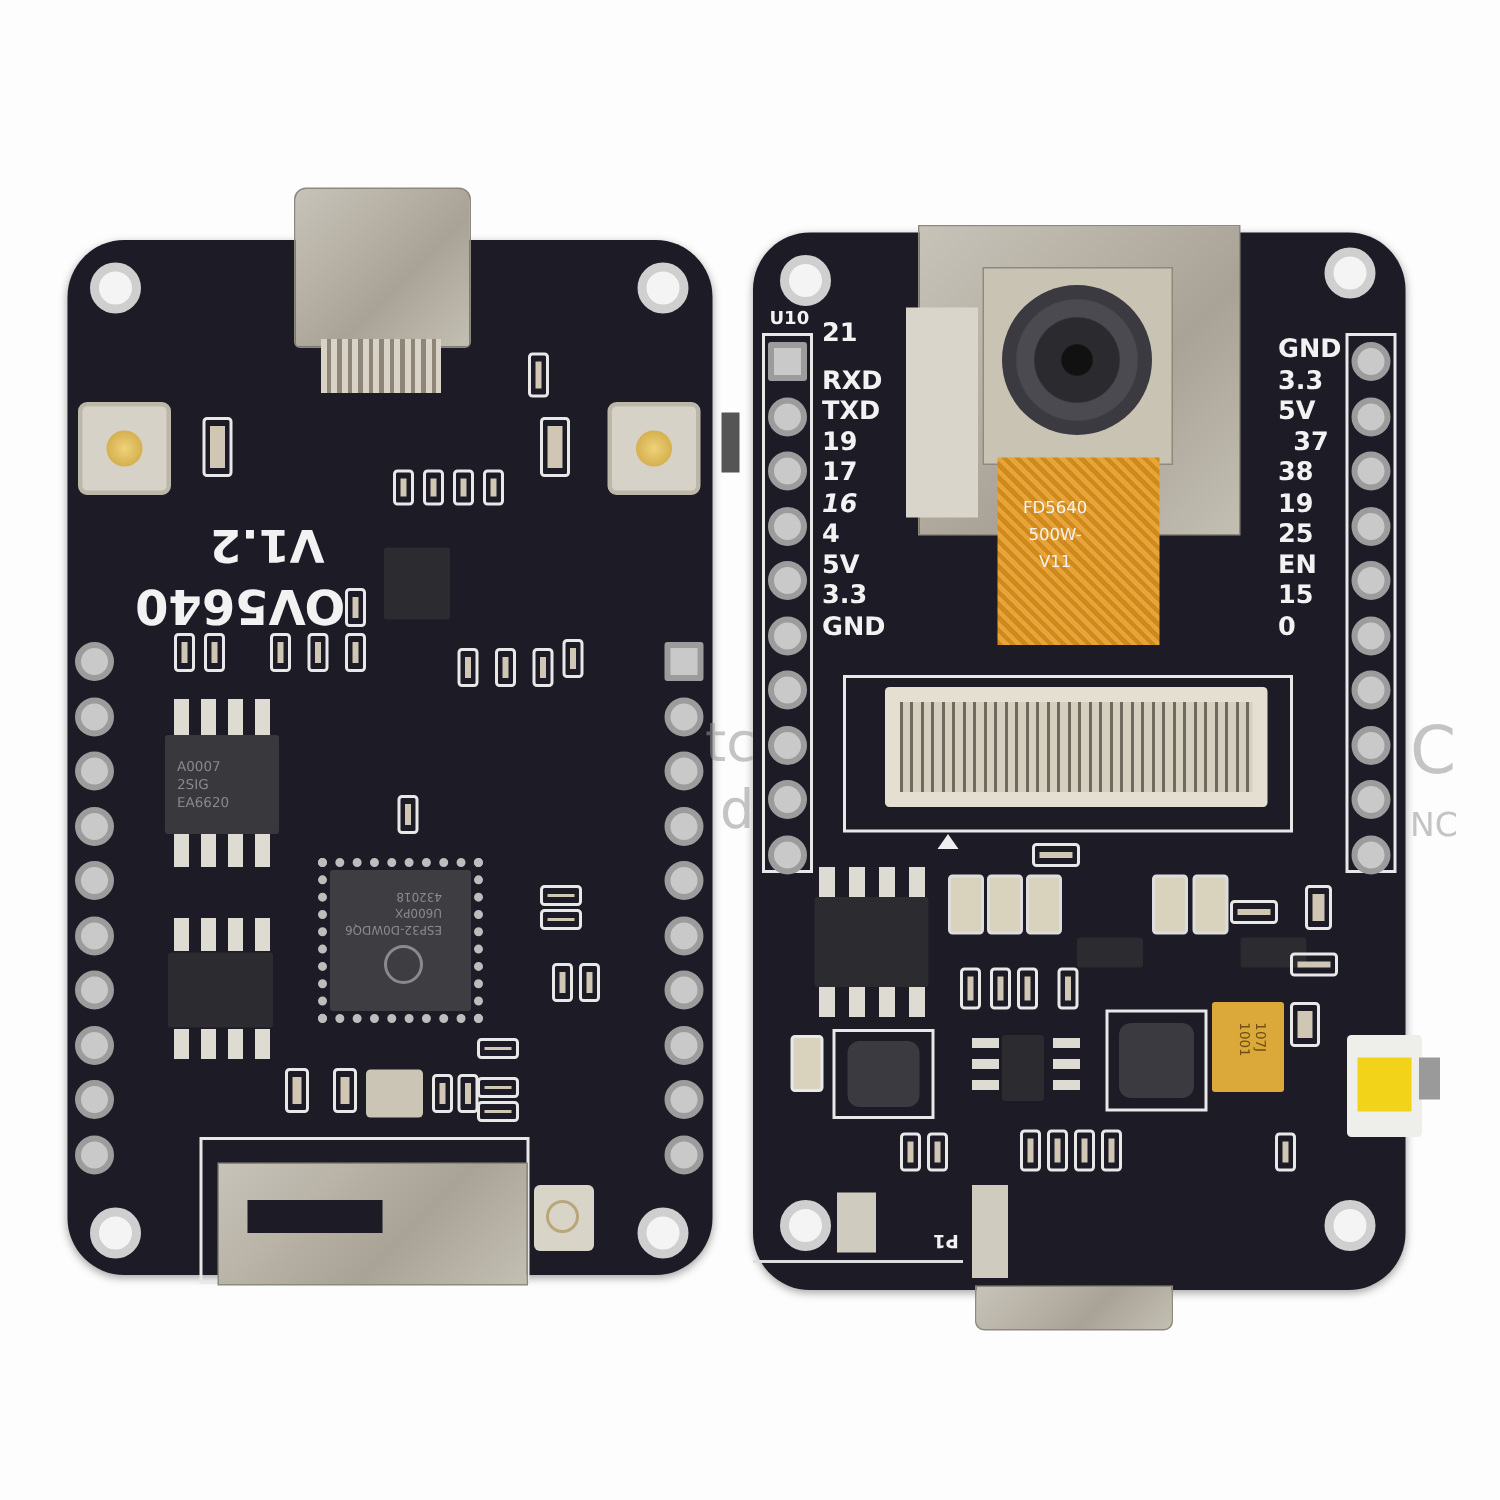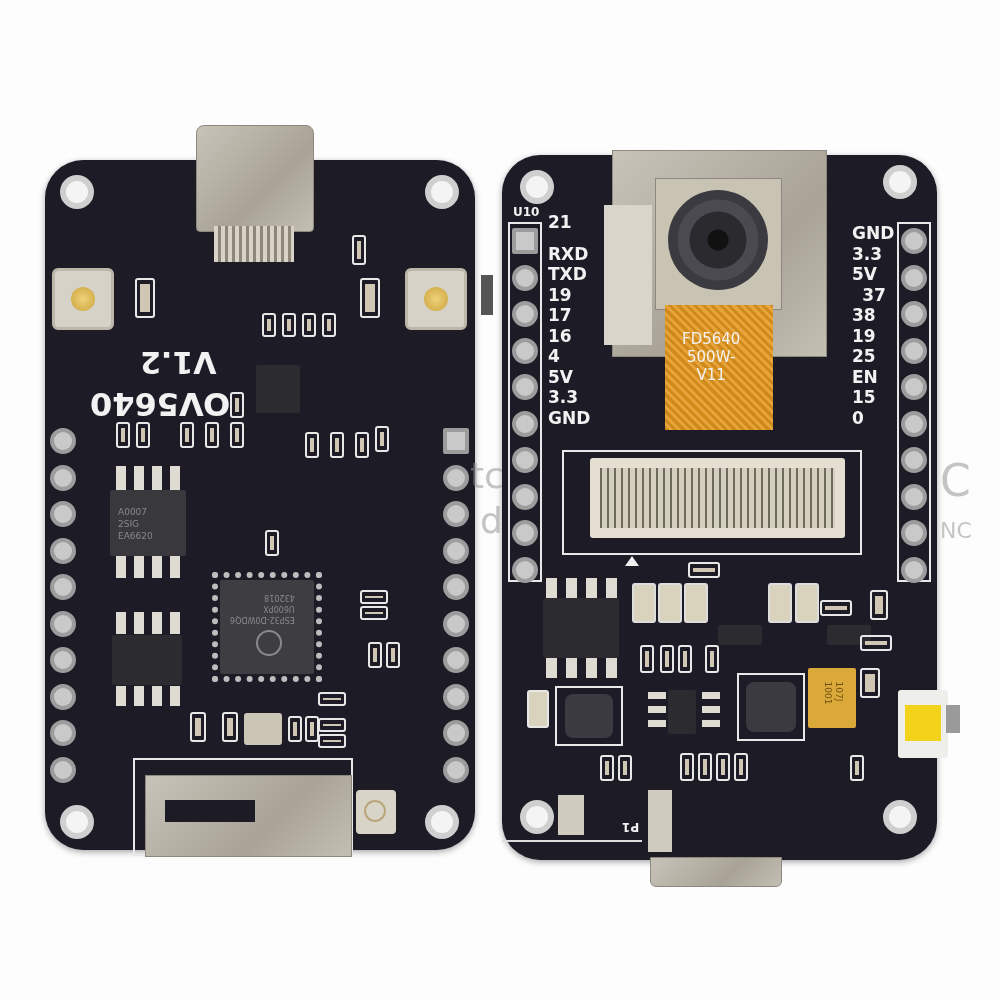--- a/index.html
+++ b/index.html
@@ -9,21 +9,21 @@
   .hole{position:absolute;width:34px;height:34px;border-radius:50%;background:#f4f4f4;border:6px solid #cfcfcf;box-sizing:border-box;}
   .pin{position:absolute;width:26px;height:26px;border-radius:50%;background:#c9c9c9;border:4px solid #9c9c9c;box-sizing:border-box;}
   .pin.sq{border-radius:2px;}
   .silk{position:absolute;color:#f2f2f2;font-weight:bold;font-family:"DejaVu Sans",sans-serif;}
   .smd{position:absolute;border:2px solid #e8e8e8;border-radius:3px;box-sizing:border-box;}
   .smd i{position:absolute;left:3px;right:3px;top:4px;bottom:4px;background:#cfc7b4;}
   .chip{position:absolute;background:#2b2b30;border-radius:2px;}
   .metal{position:absolute;background:linear-gradient(135deg,#c8c3b8,#a9a397 60%,#c4bfb3);border:1px solid #8e897f;}
   .btn{position:absolute;width:62px;height:62px;background:#d6d2c8;border:3px solid #bdb7a9;box-sizing:border-box;border-radius:6px;}
   .btn b{position:absolute;left:16px;top:16px;width:24px;height:24px;border-radius:50%;background:radial-gradient(#f0d27a,#c9a23c);}
-  .wm{position:absolute;color:rgba(150,150,150,.55);font-size:46px;font-family:"DejaVu Sans",sans-serif;}
+  .wm{position:absolute;color:rgba(150,150,150,.55);font-size:46px;font-family:"DejaVu Sans",sans-serif;margin-top:20px;}
 </style>
 </head>
 <body>
 
 <div class="pcb" style="left:45px;top:160px;width:430px;height:690px;"></div>
 
 <div class="hole" style="left:60px;top:175px;"></div>
 <div class="hole" style="left:425px;top:175px;"></div>
 <div class="hole" style="left:60px;top:805px;"></div>
 <div class="hole" style="left:425px;top:805px;"></div>
@@ -199,38 +199,38 @@
 <div class="hole" style="left:520px;top:800px;"></div>
 <div class="hole" style="left:883px;top:800px;"></div>
 
 <div class="silk" style="left:513px;top:205px;font-size:12px;">U10</div>
 
 <div class="metal" style="left:612px;top:150px;width:213px;height:205px;"></div>
 <div class="abs" style="left:604px;top:205px;width:48px;height:140px;background:#d9d5cb;"></div>
 <div class="metal" style="left:655px;top:178px;width:125px;height:130px;background:#c9c3b4;"></div>
 <div class="abs" style="left:668px;top:190px;width:100px;height:100px;border-radius:50%;background:radial-gradient(circle at 50% 50%,#111 0 10px,#2a2a2f 11px 28px,#4a4a50 29px 40px,#3a3a40 41px 50px);"></div>
 <div class="abs" style="left:665px;top:305px;width:108px;height:125px;background:repeating-linear-gradient(45deg,#d08a1b 0 3px,#e7a43a 3px 6px);"></div>
-<div class="silk" style="left:682px;top:330px;font-size:15px;line-height:18px;text-align:center;font-weight:normal;">
+<div class="silk" style="left:682px;top:330px;font-size:11px;line-height:18px;text-align:center;font-weight:normal;">
   <div>FD5640</div>
   <div>500W-</div>
   <div>V11</div>
 </div>
 
 <div class="abs" style="left:562px;top:450px;width:300px;height:105px;border:2px solid #e8e8e8;box-sizing:border-box;"></div>
 <div class="abs" style="left:590px;top:458px;width:255px;height:80px;background:#e4dfd0;border-radius:3px;"></div>
 <div class="abs" style="left:600px;top:468px;width:235px;height:60px;background:repeating-linear-gradient(90deg,#6f6a5e 0 2px,#d4cfbf 2px 7px);"></div>
 <div class="abs" style="left:625px;top:556px;width:0;height:0;border-left:7px solid transparent;border-right:7px solid transparent;border-bottom:10px solid #eee;"></div>
 
 <div id="rb-left-labels">
     <div class="silk" style="left: 548px; top: 212px; font-size: 17px; line-height: 20px;">21</div>
     <div class="silk" style="left: 548px; top: 243.5px; font-size: 17px; line-height: 20px;">RXD</div>
     <div class="silk" style="left: 548px; top: 264px; font-size: 17px; line-height: 20px;">TXD</div>
     <div class="silk" style="left: 548px; top: 284.5px; font-size: 17px; line-height: 20px;">19</div>
     <div class="silk" style="left: 548px; top: 305px; font-size: 17px; line-height: 20px;">17</div>
-    <div class="silk" style="left: 548px; top: 325.5px; font-size: 17px; line-height: 20px;">16</div>
+    <div class="silk" style="left: 548px; top: 325.5px; font-size: 17px; line-height: 20px; font-style: italic;">16</div>
     <div class="silk" style="left: 548px; top: 346px; font-size: 17px; line-height: 20px;">4</div>
     <div class="silk" style="left: 548px; top: 366.5px; font-size: 17px; line-height: 20px;">5V</div>
     <div class="silk" style="left: 548px; top: 387px; font-size: 17px; line-height: 20px;">3.3</div>
     <div class="silk" style="left: 548px; top: 407.5px; font-size: 17px; line-height: 20px;">GND</div>
   </div>
 <div id="rb-right-labels">
     <div class="silk" style="left: 852px; top: 223px; font-size: 17px; line-height: 20px; width: 44px; text-align: left;">GND</div>
     <div class="silk" style="left: 852px; top: 243.5px; font-size: 17px; line-height: 20px; width: 44px; text-align: left;">3.3</div>
     <div class="silk" style="left: 852px; top: 264px; font-size: 17px; line-height: 20px; width: 44px; text-align: left;">5V</div>
     <div class="silk" style="left: 852px; top: 284.5px; font-size: 17px; line-height: 20px; width: 44px; text-align: center;">37</div>

